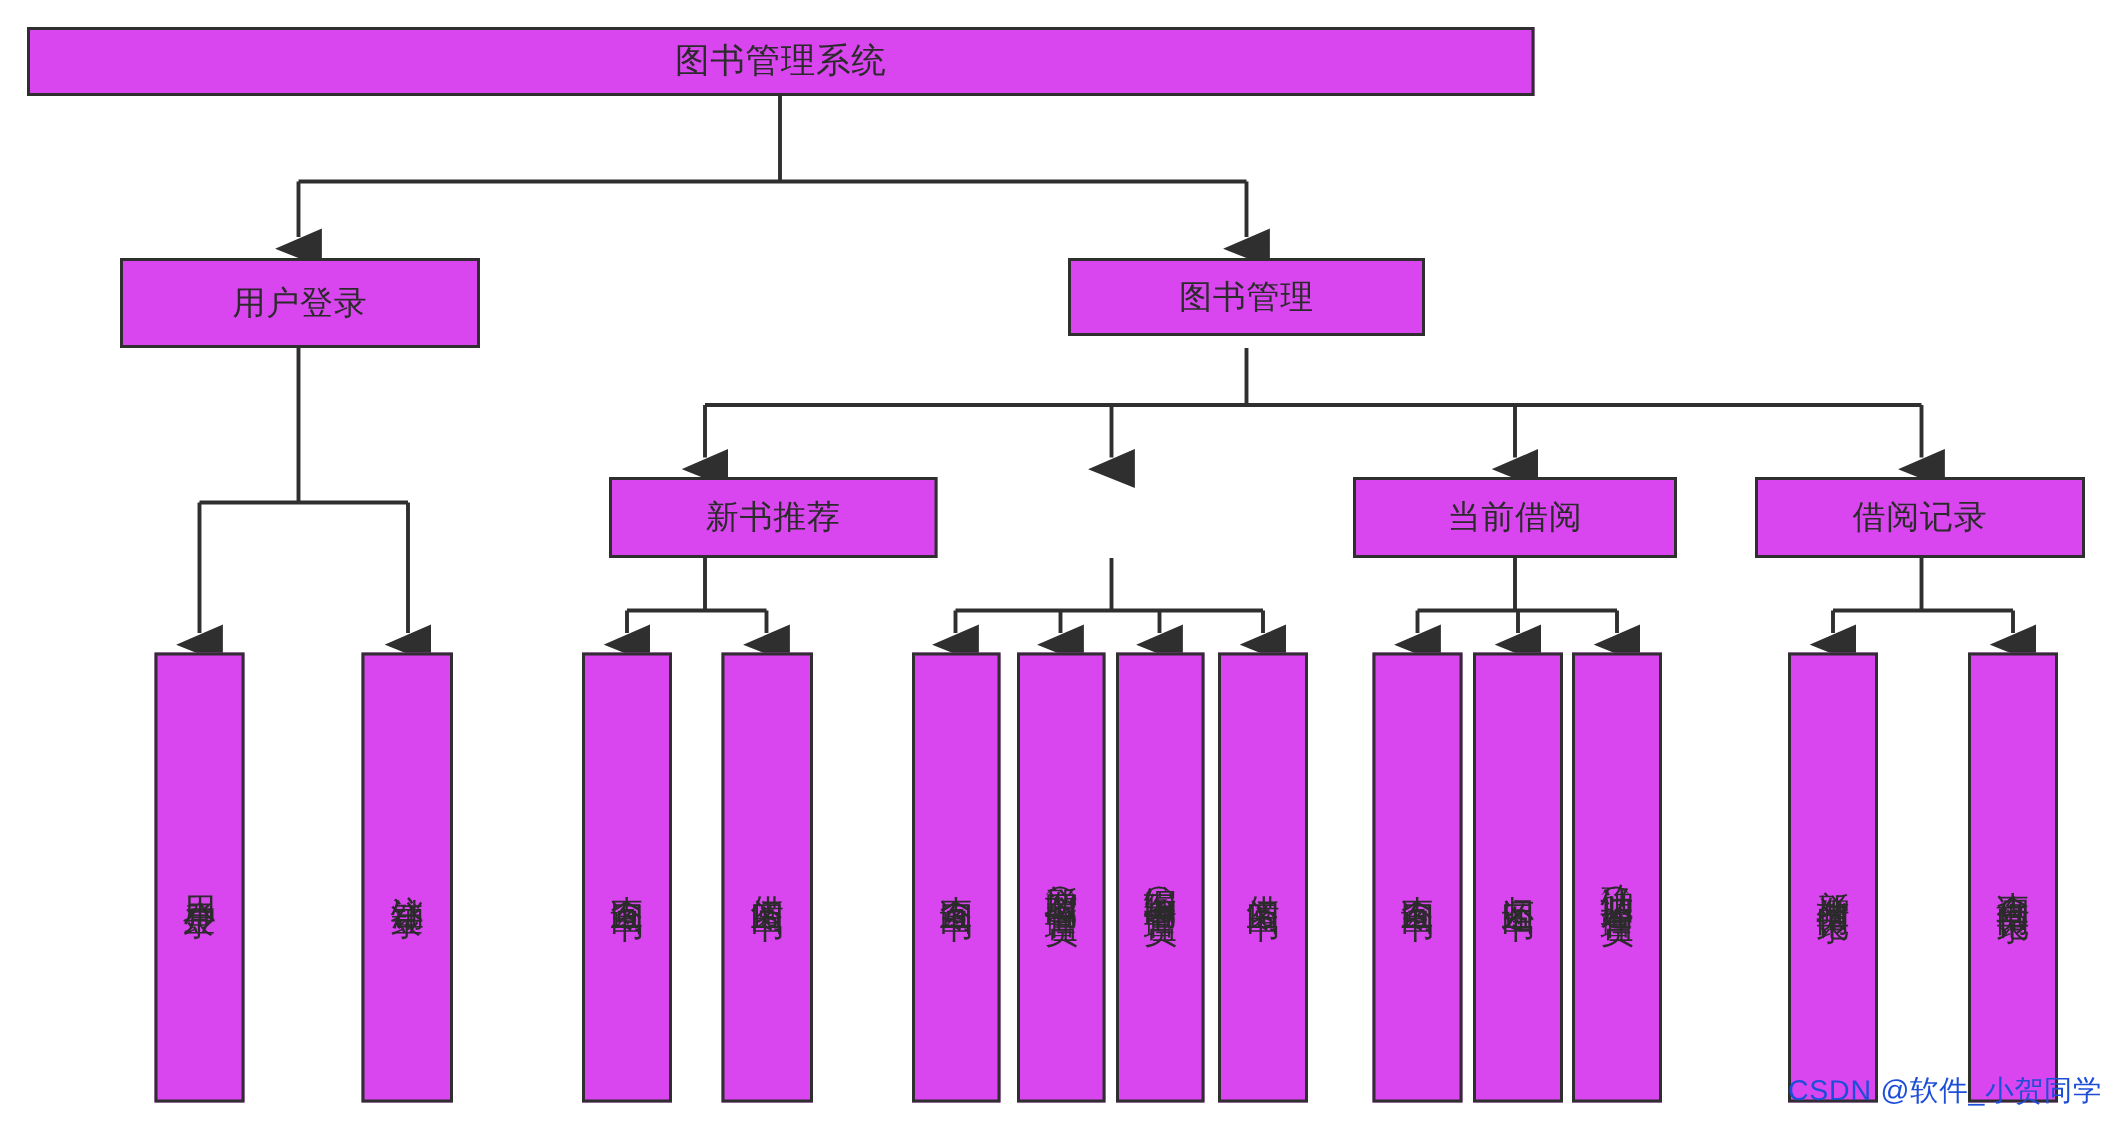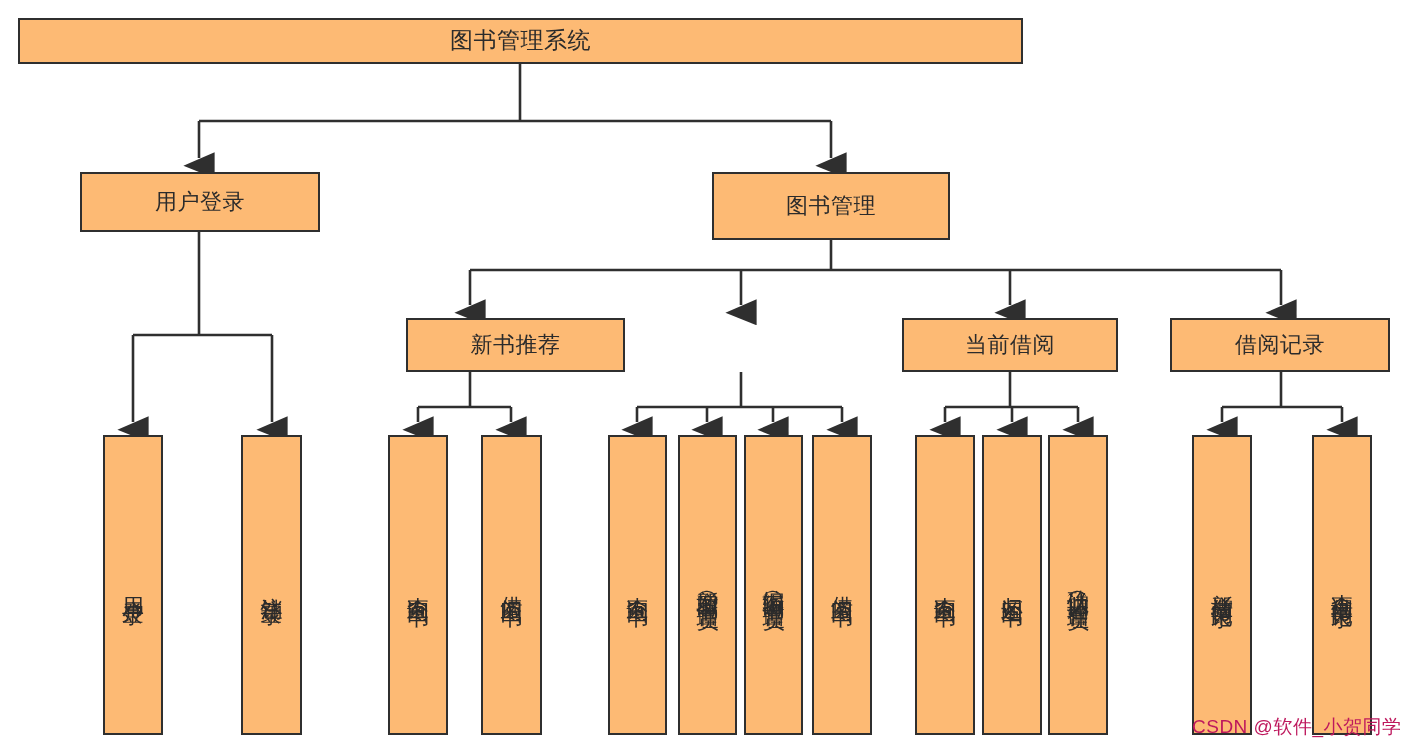--- a/index.html
+++ b/index.html
@@ -21,21 +21,21 @@
     position: absolute;
     left: 0;
     top: 0;
     width: 1405px;
     height: 747px;
     pointer-events: none;
   }
   .node {
     position: absolute;
     box-sizing: border-box;
-    background: #fdba74;
+    background: #d946ef;
     border: 2px solid #2f2f2f;
     display: flex;
     align-items: center;
     justify-content: center;
     color: #2b2b2b;
   }
   .node .label {
     display: block;
     text-align: center;
     line-height: 1.18;
@@ -50,21 +50,21 @@
     text-orientation: upright;
     font-size: 22px;
     letter-spacing: 3px;
     white-space: nowrap;
   }
   #node-root .label {
     font-size: 23px;
   }
   .watermark {
     position: absolute;
-    color: #be185d;
+    color: #1d4ed8;
     font-size: 19px;
     letter-spacing: 0.5px;
     white-space: nowrap;
     user-select: none;
   }
 </style>
 </head>
 <body>
 
 <div id="diagram-root">
@@ -120,21 +120,21 @@
     </g>
   </svg>
 
   <div class="node horizontal" id="node-root" style="left:18px; top:18px; width:1005px; height:46px;">
     <span class="label">图书管理系统</span>
   </div>
 
   <div class="node horizontal" style="left:80px; top:172px; width:240px; height:60px;">
     <span class="label">用户登录</span>
   </div>
-  <div class="node horizontal" style="left:712px; top:172px; width:238px; height:68px;">
+  <div class="node horizontal" style="left:712px; top:172px; width:238px; height:52px;">
     <span class="label">图书管理</span>
   </div>
 
   <div class="node horizontal" style="left:361px; top:318px; width:219px; height:54px;margin-left:45px;">
     <span class="label">新书推荐</span>
   </div>
   <div class="node horizontal" style="left:902px; top:318px; width:216px; height:54px;">
     <span class="label">当前借阅</span>
   </div>
   <div class="node horizontal" style="left:1170px; top:318px; width:220px; height:54px;">

